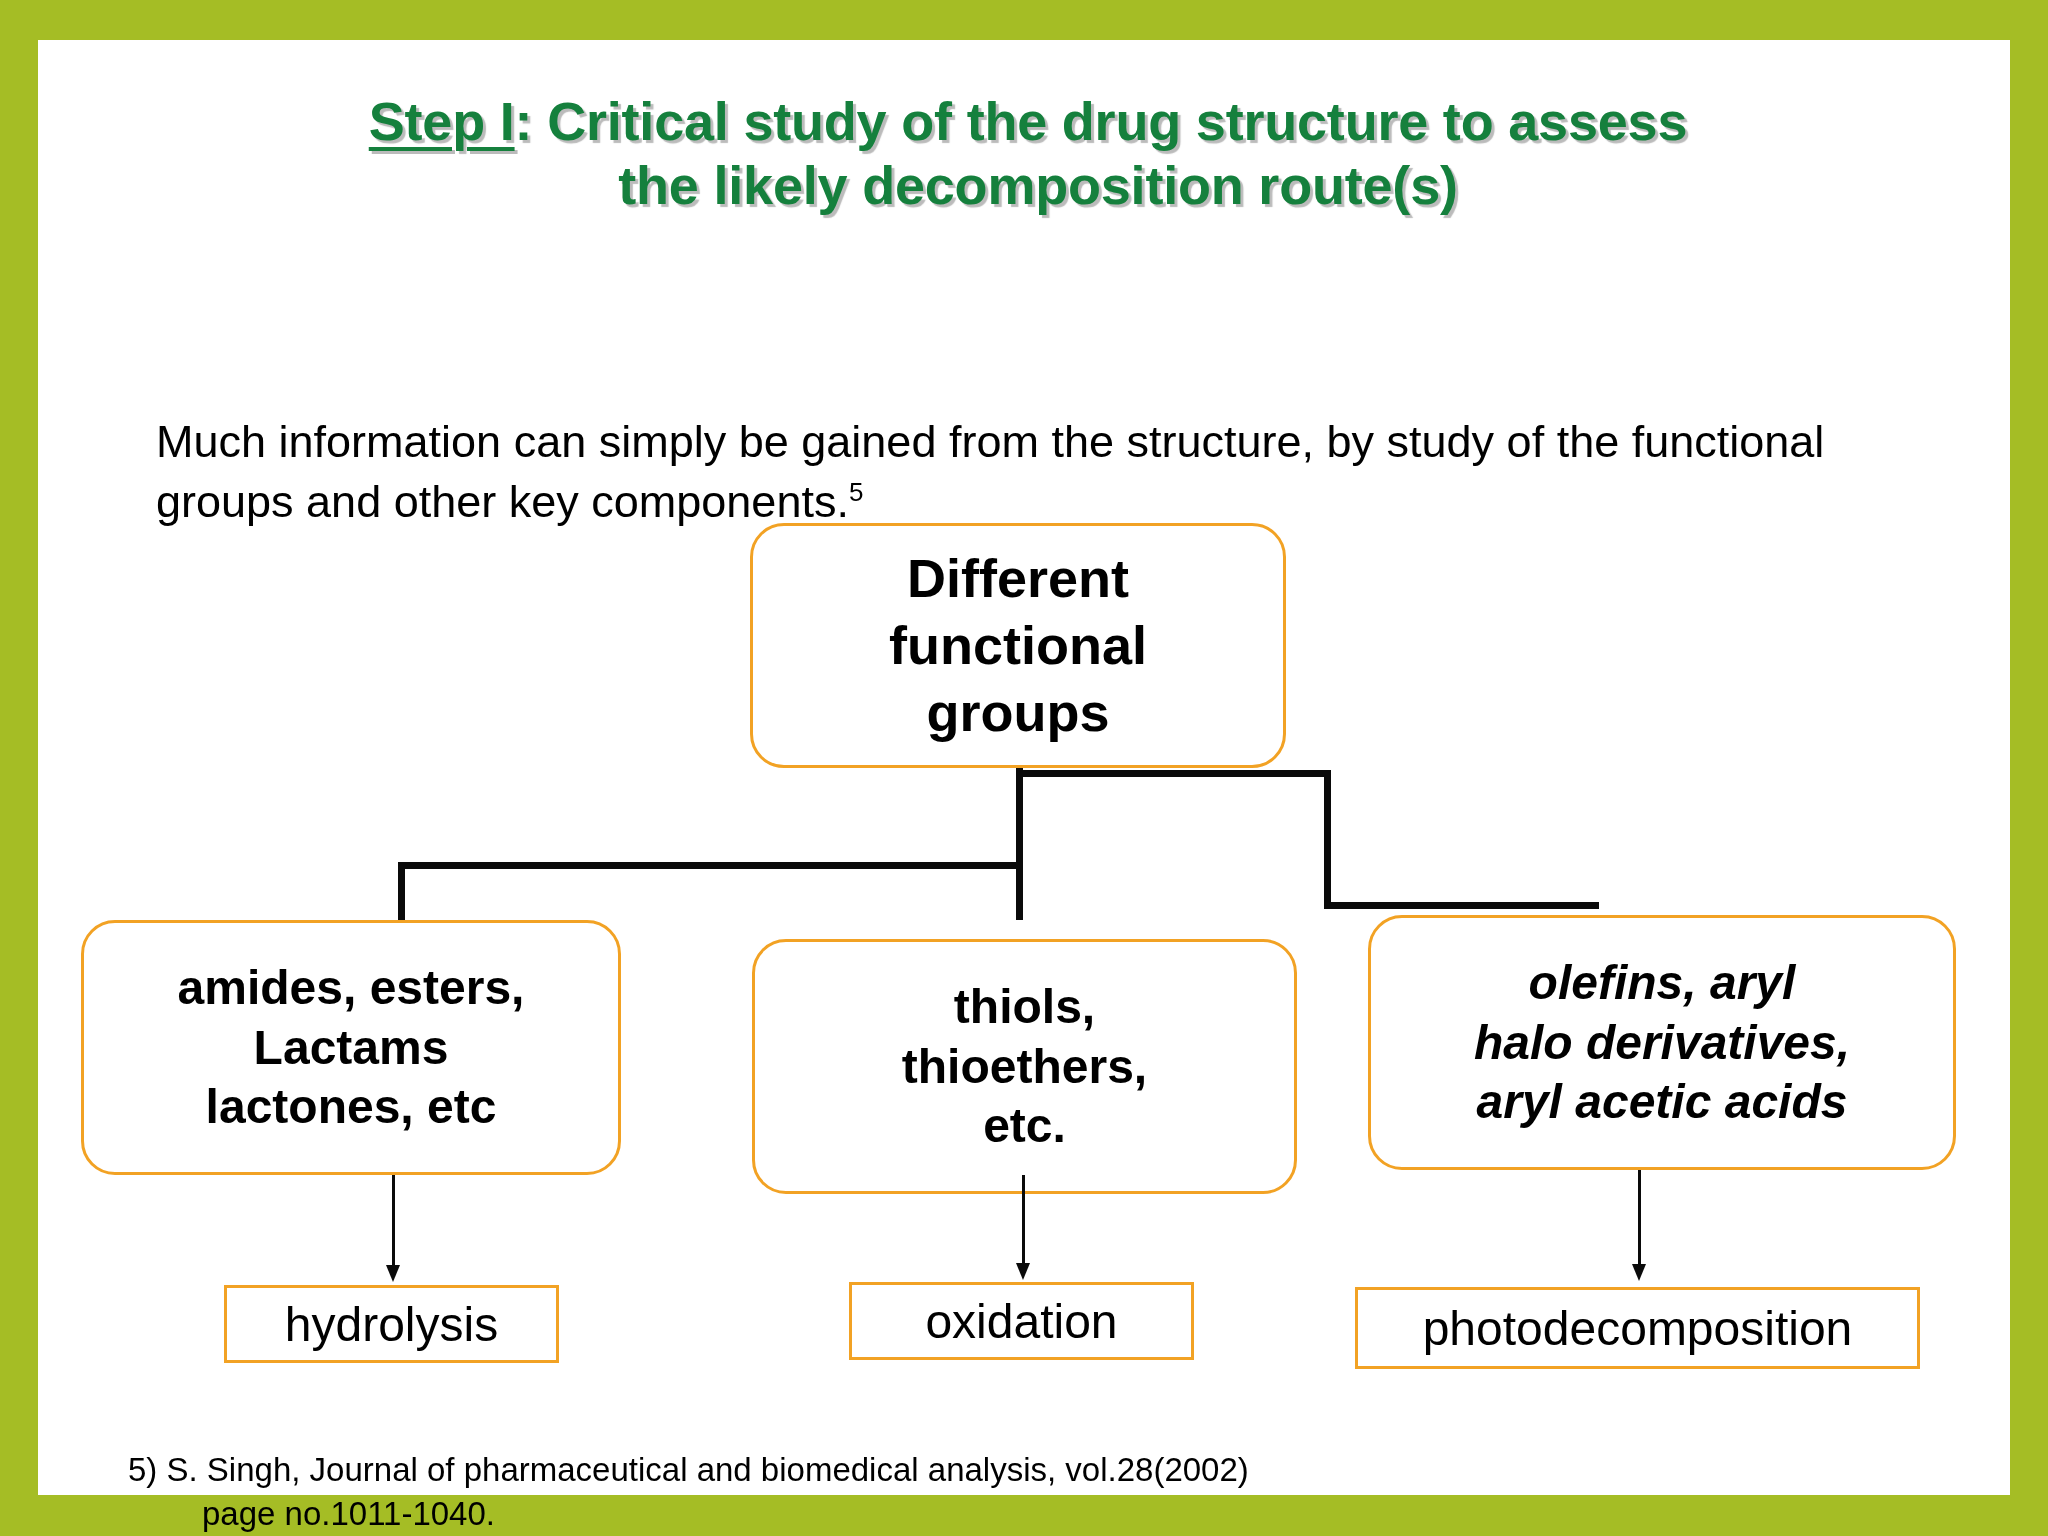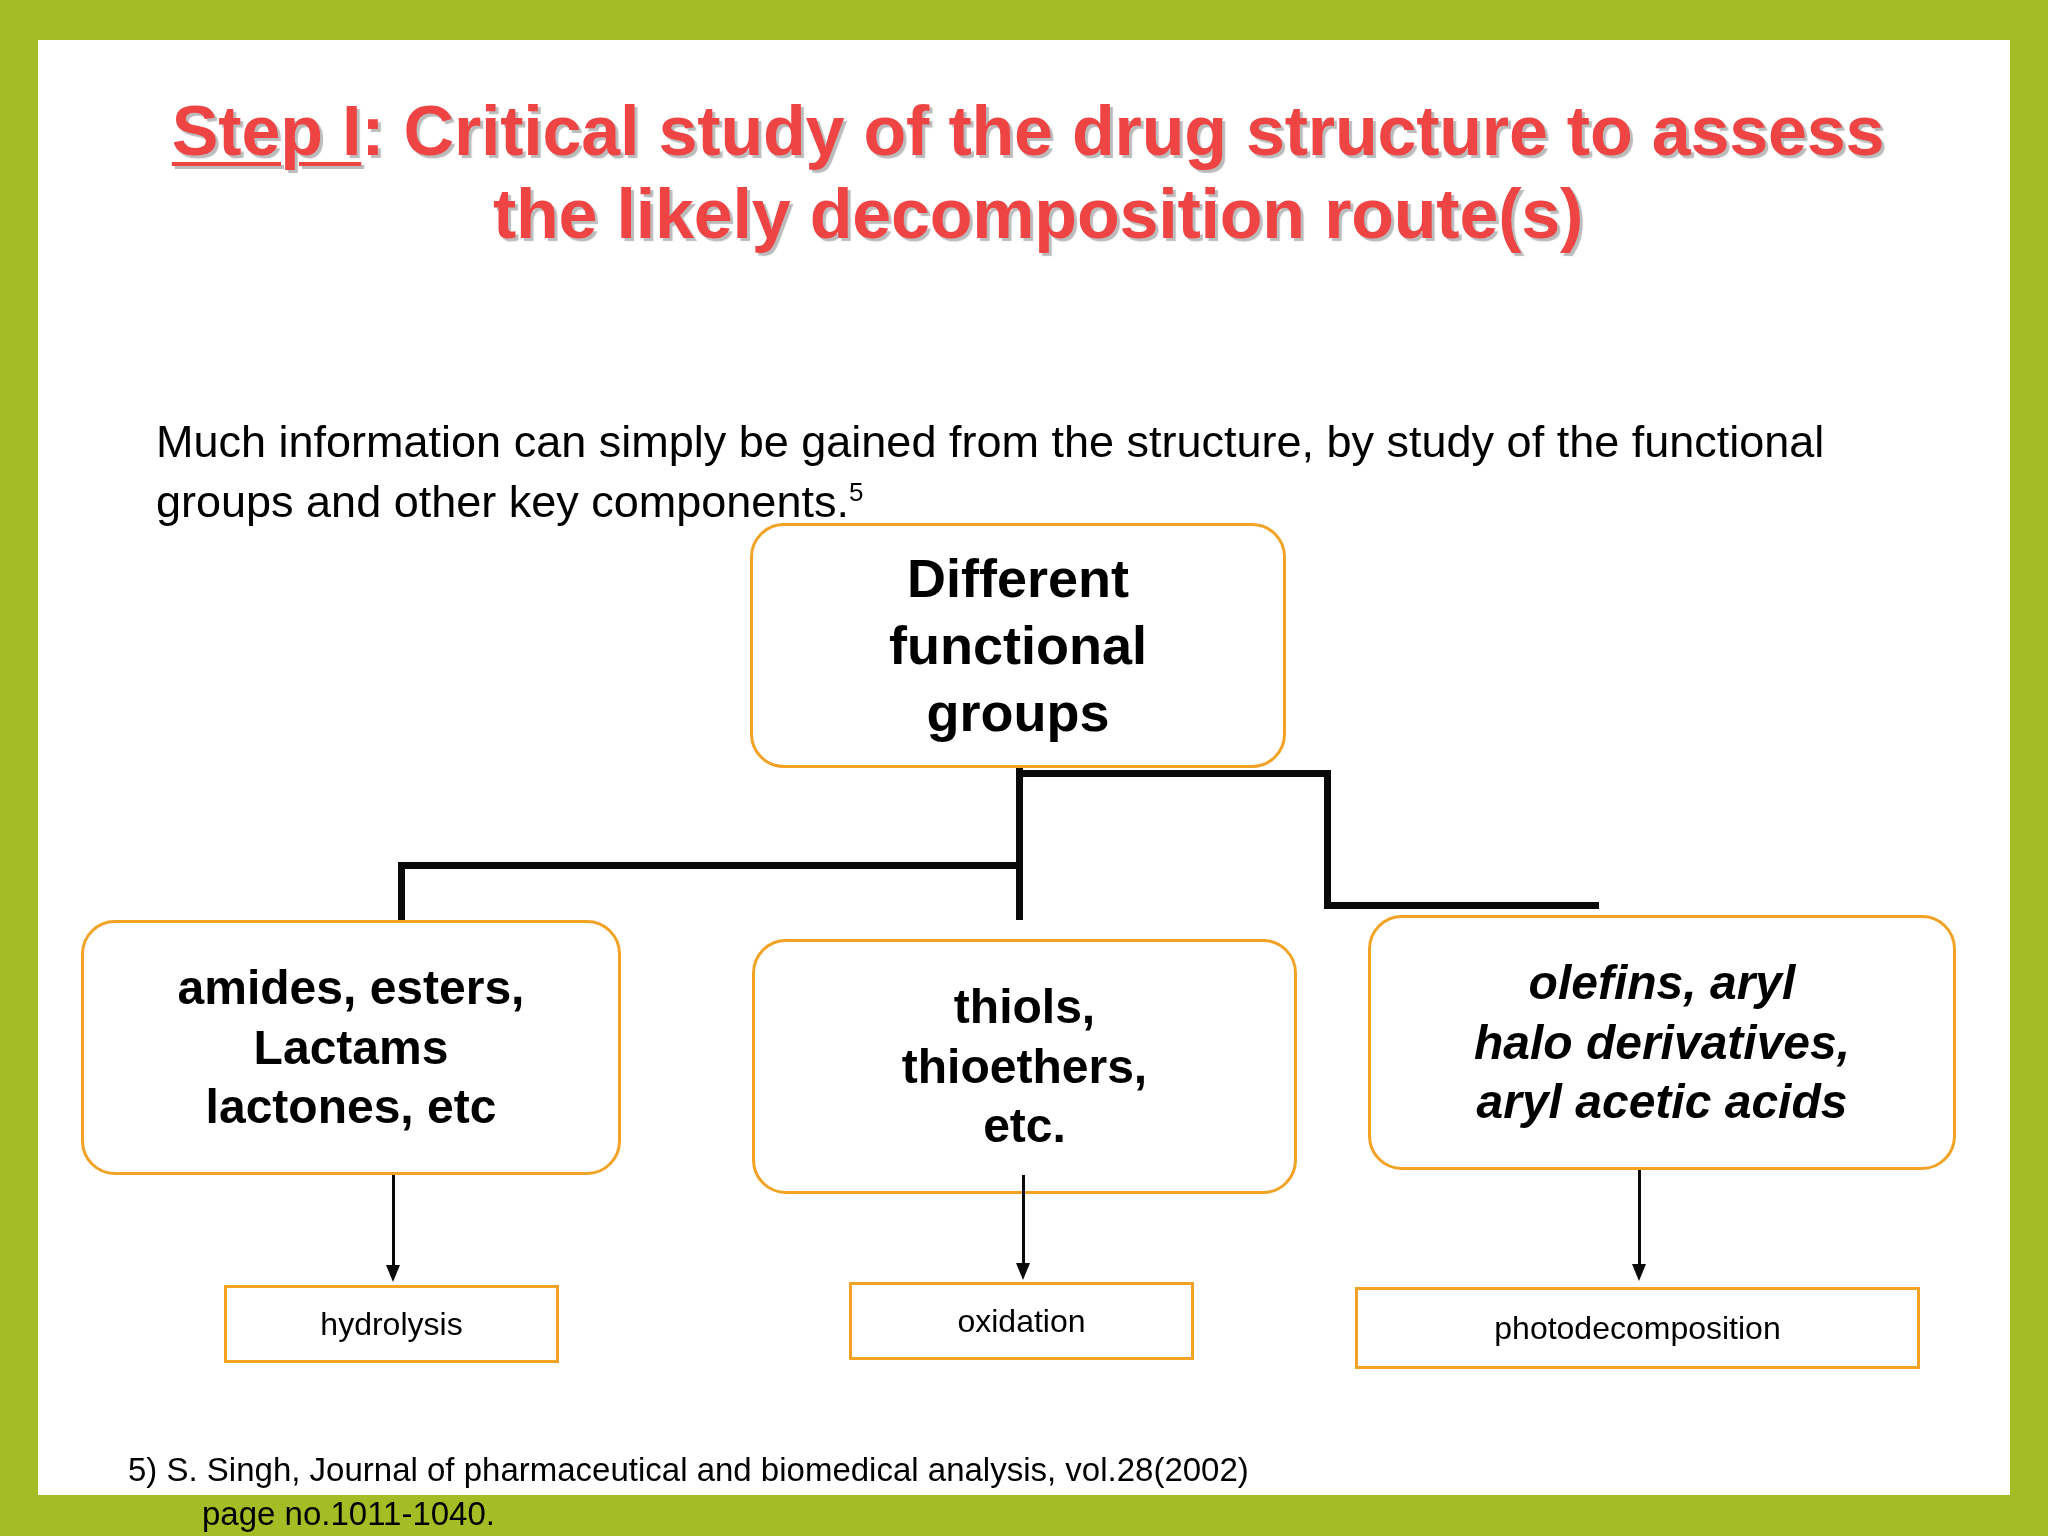--- a/index.html
+++ b/index.html
@@ -33,24 +33,24 @@
     background: #FFFFFF;
   }
 
   
   #title-block {
     position: absolute;
     left: 70px;
     top: 50px;
     width: 1830px;
     text-align: center;
-    font-size: 70px;
+    font-size: 54px;
     font-weight: bold;
     line-height: 1.18;
-    color: #ef4444;
+    color: #15803d;
     letter-spacing: -0.2px;
     text-shadow: 3px 3px 1px rgba(150,150,150,0.65);
   }
   #title-line-1 { display: block; padding-left: 10px; }
   #title-line-2 { display: block; padding-left: 30px; }
   .u-step {
     text-decoration: underline;
     text-decoration-thickness: 4px;
     text-underline-offset: 7px;
   }
@@ -121,21 +121,21 @@
   }
 
   
   .sbox {
     position: absolute;
     border: 3px solid #F2A224;
     background: #FFFFFF;
     display: flex;
     align-items: center;
     justify-content: center;
-    font-size: 32px;
+    font-size: 48px;
     color: #000;
     white-space: nowrap;
   }
   #box-hydrolysis {
     left: 186px;
     top: 1245px;
     width: 335px;
     height: 78px;
   }
   #box-oxidation {

